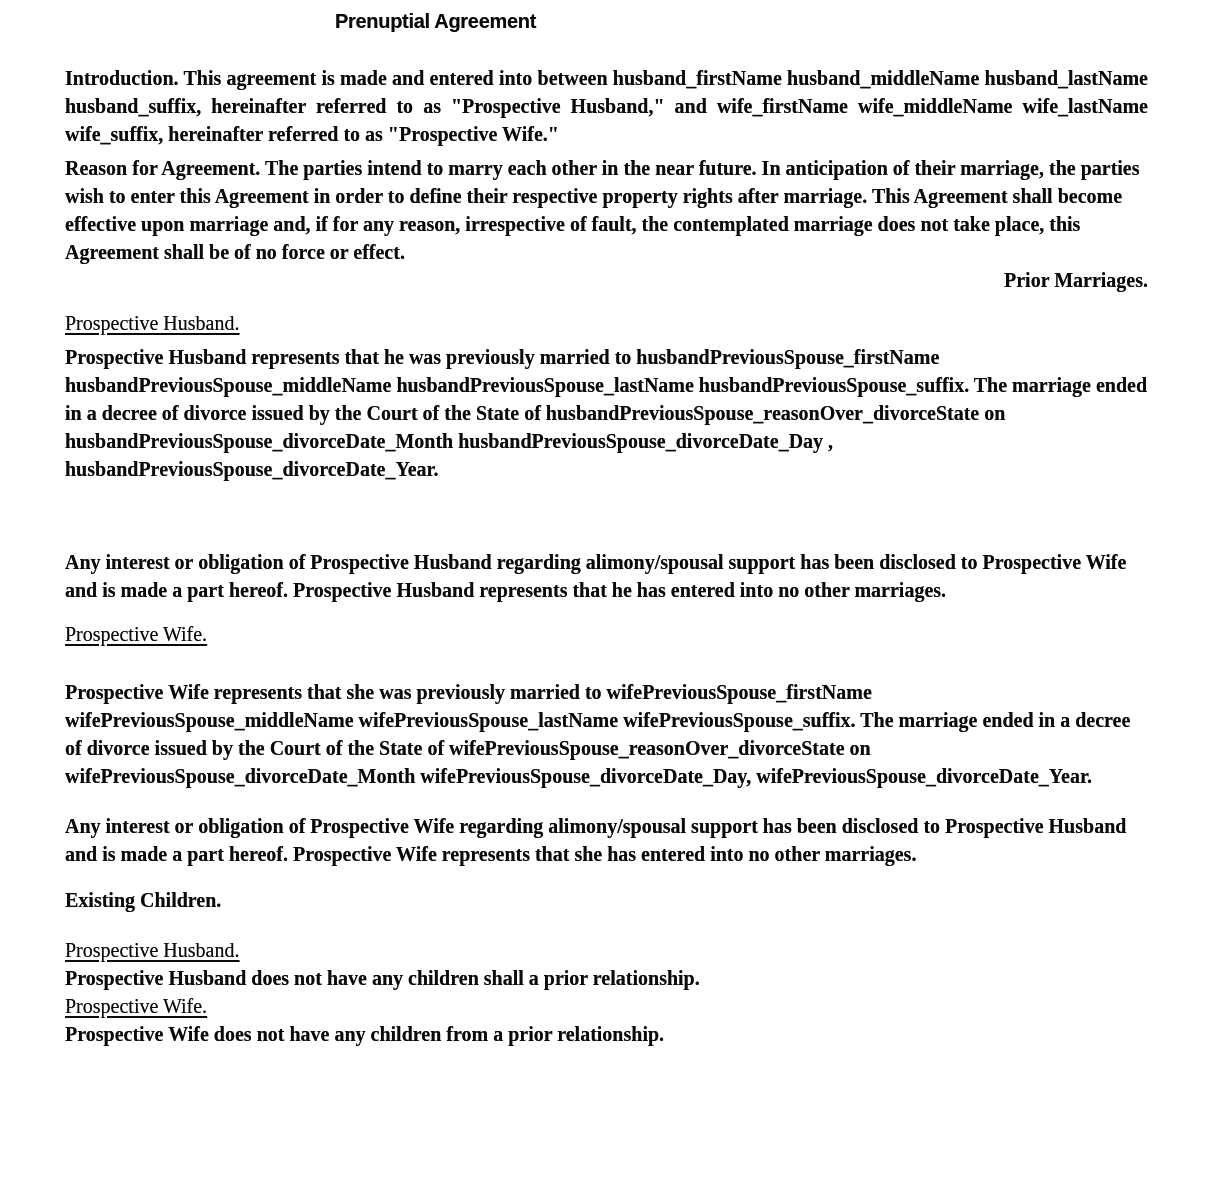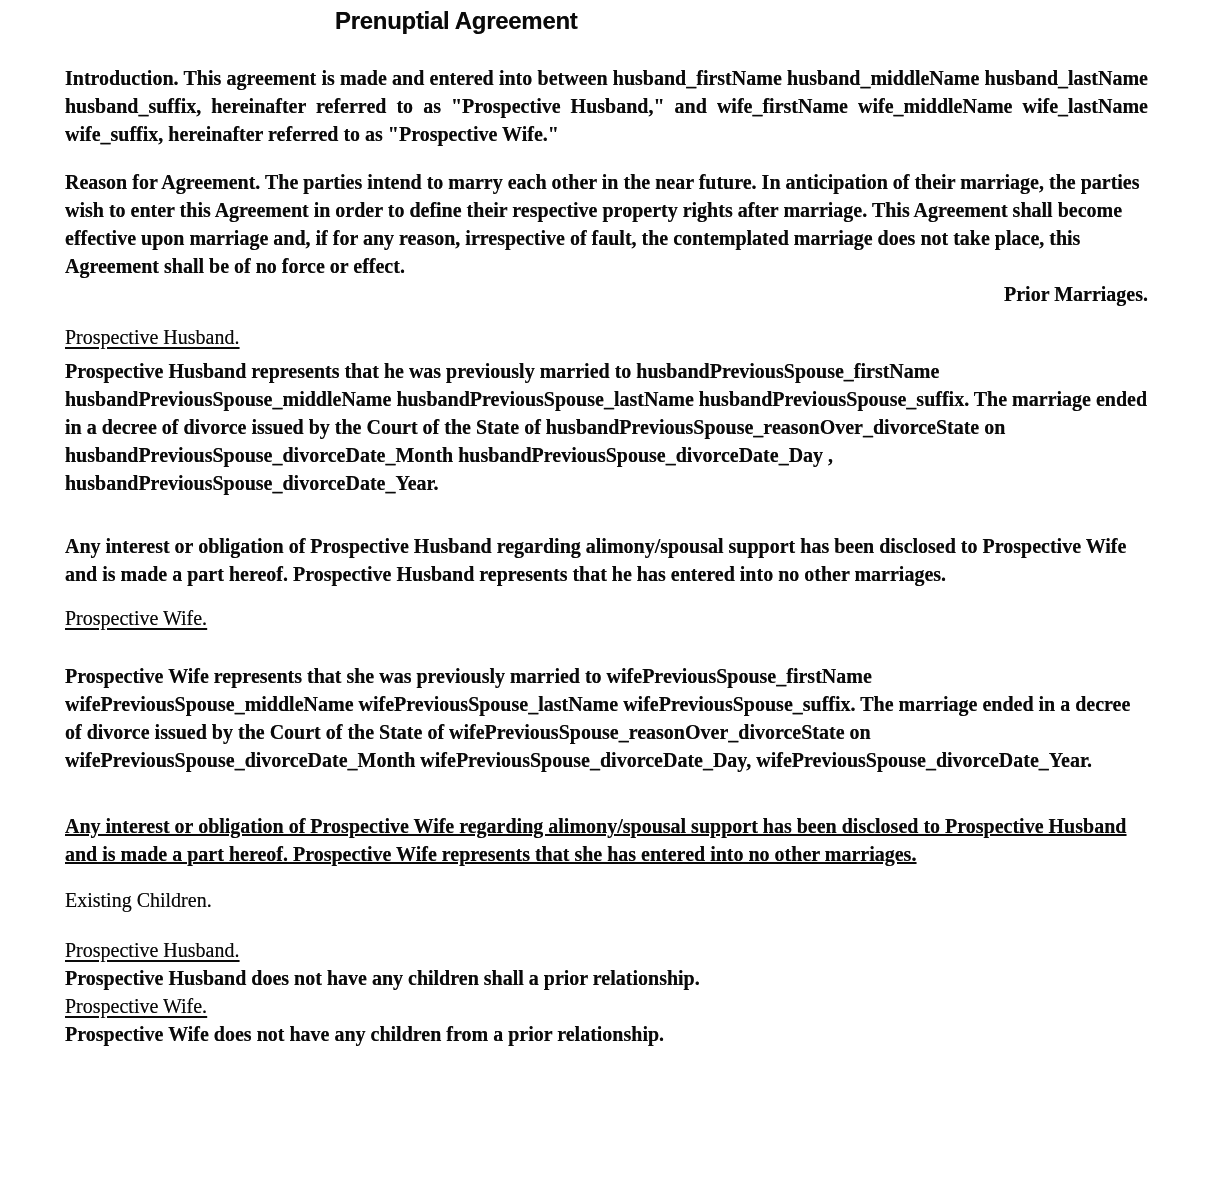--- a/index.html
+++ b/index.html
@@ -13,45 +13,45 @@
     font-size: 20px;
     line-height: 28px;
     box-sizing: border-box;
     padding: 8px 60px 0 65px;
     overflow: hidden;
     text-shadow: 0 0 0.5px rgba(0,0,0,0.55);
   }
   .doc-title {
     font-family: "Liberation Sans", sans-serif;
     font-weight: 700;
-    font-size: 24px;
+    font-size: 20px;
     line-height: 26px;
     letter-spacing: -0.3px;
     margin-left: 270px;
   }
   p { margin: 0; }
   .para { text-align: left; }
   .para.justified { text-align: justify; }
   .lead { font-weight: 700; }
   .p-intro   { margin-top: 30px; }
-  .p-reason  { margin-top: 20px; }
+  .p-reason  { margin-top: 6px; }
   .line-prior { margin-top: 0; font-weight: 700; text-align: right; }
   .h-underlined {
     font-weight: 400;
     text-decoration: underline;
     text-decoration-thickness: 2px;
     text-underline-offset: 3px;
   }
   .h-husband1 { margin-top: 15px; }
   .p-husband  { margin-top: 6px; }
-  .p-husband-alimony { margin-top: 35px; }
+  .p-husband-alimony { margin-top: 65px; }
   .h-wife1    { margin-top: 16px; }
   .p-wife     { margin-top: 30px; }
-  .p-wife-alimony { margin-top: 38px; text-decoration: underline; }
-  .h-children { margin-top: 18px; font-weight: 400; }
+  .p-wife-alimony { margin-top: 22px; }
+  .h-children { margin-top: 18px; font-weight: 700; }
   .h-husband2 { margin-top: 22px; }
 </style>
 </head>
 <body>
 
 <div class="doc-title">Prenuptial Agreement</div>
 
 <p class="para justified p-intro">
   <span class="lead">Introduction.</span>
   <span>This agreement is made and entered into between husband_firstName husband_middleName husband_lastName husband_suffix, hereinafter referred to as "Prospective Husband," and wife_firstName wife_middleName wife_lastName wife_suffix, hereinafter referred to as "Prospective Wife."</span>

